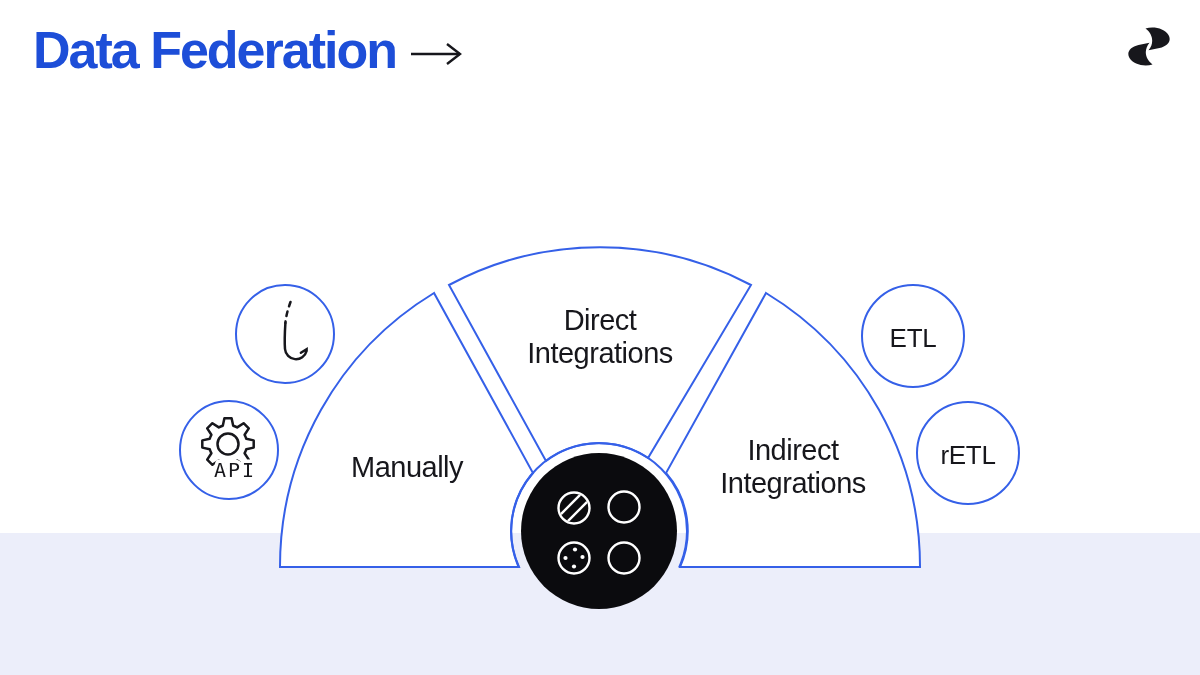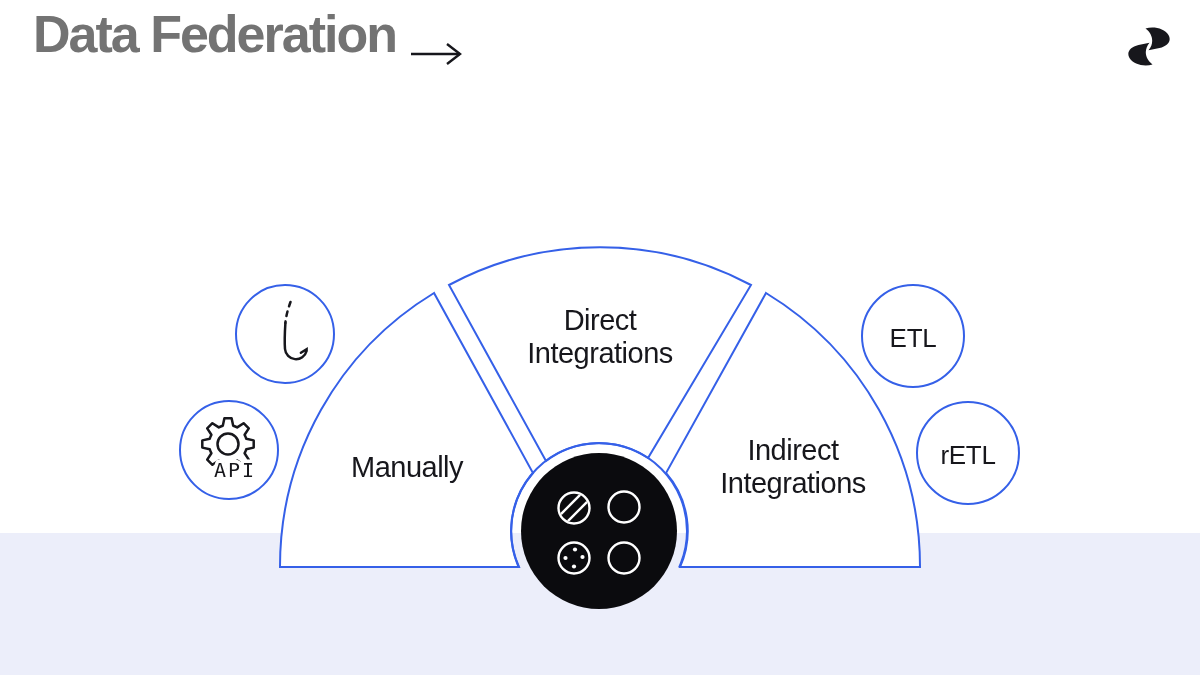--- a/index.html
+++ b/index.html
@@ -1,20 +1,20 @@
 <!DOCTYPE html>
 <html><head>
 <meta charset="utf-8">
 <style>
   html,body{margin:0;padding:0;background:#fff;}
   .slide{position:relative;width:1200px;height:675px;background:#ffffff;overflow:hidden;
          font-family:"Liberation Sans",sans-serif;}
-  .page-title{position:absolute;left:33px;top:4px;margin:0;
+  .page-title{position:absolute;left:33px;top:20px;margin:0;
          font-family:"Liberation Sans",sans-serif;
-         font-size:52px;font-weight:700;letter-spacing:-2px;color:#737373;text-align:center;}
+         font-size:52px;font-weight:700;letter-spacing:-2px;color:#1d4ed8;text-align:center;}
   .title-arrow{position:absolute;left:408px;top:40px;}
   .brand{position:absolute;left:1126px;top:27px;}
   .diagram{position:absolute;left:0;top:0;}
   .seg-label{font-family:"Liberation Sans",sans-serif;font-size:29px;font-weight:400;
          letter-spacing:-0.5px;fill:#17171c;text-anchor:middle;}
   .pill-label{font-family:"Liberation Sans",sans-serif;font-size:26px;font-weight:400;
          letter-spacing:-0.3px;fill:#17171c;text-anchor:middle;}
   .api-label{font-family:"DejaVu Sans Mono","Liberation Mono",monospace;font-size:20px;
          letter-spacing:2px;fill:#17171c;text-anchor:middle;
          paint-order:stroke;stroke:#ffffff;stroke-width:7px;stroke-linejoin:round;}

